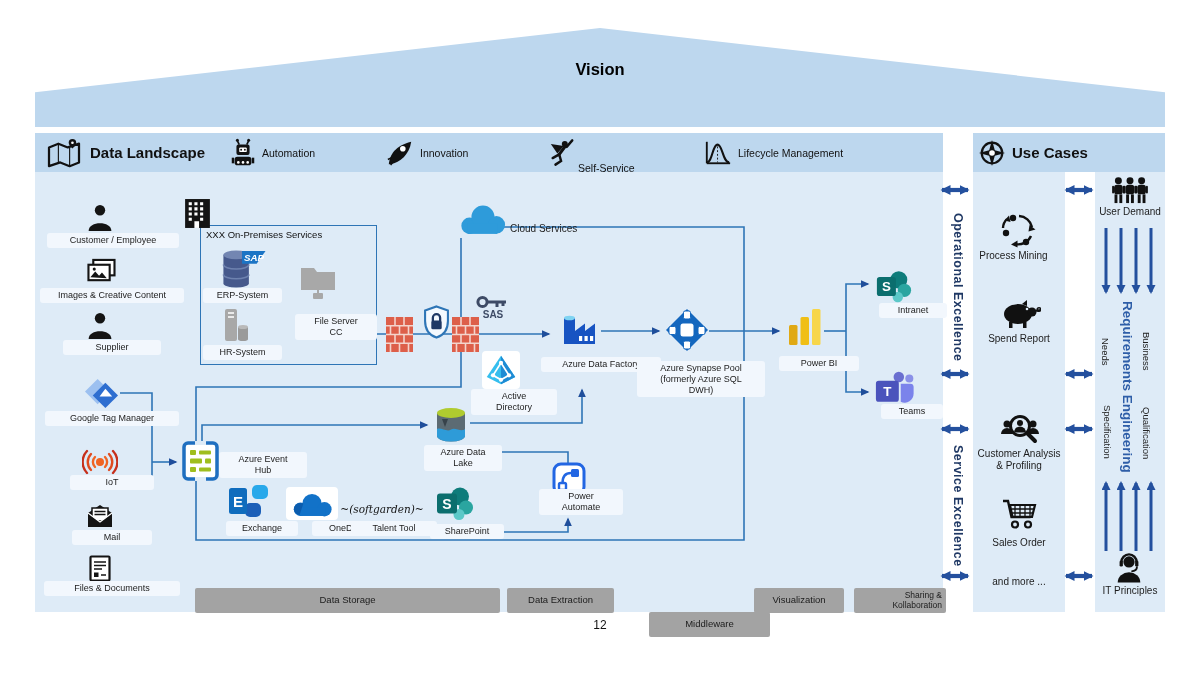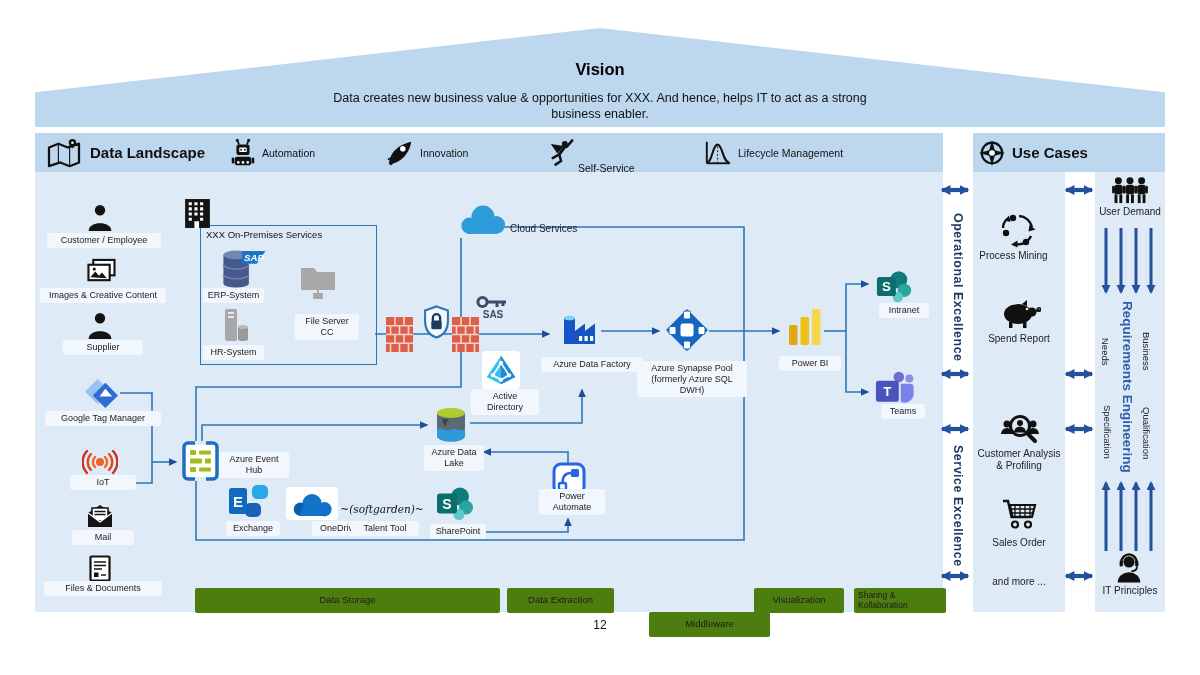--- a/index.html
+++ b/index.html
@@ -10,25 +10,25 @@
         clip-path:polygon(50% 0%,100% 65%,100% 100%,0% 100%,0% 65%);}
   .vision-title{position:absolute;top:32px;left:0;width:100%;text-align:center;
         font-size:16.5px;font-weight:bold;color:#000000;}
   .vision-sub{position:absolute;top:63px;left:50%;transform:translateX(-50%);width:580px;
         text-align:center;font-size:12.5px;line-height:1.25;color:#111;}
   .band{position:absolute;top:133px;height:39px;background:#BDD7EE;}
   .panel{position:absolute;top:172px;height:440px;background:#DEEBF7;}
   .hdr-title{position:absolute;font-size:15px;font-weight:bold;color:#111;}
   .hdr-cap{position:absolute;font-size:10.5px;font-weight:normal;color:#111;}
   .pill{position:absolute;background:#F2F7FD;border-radius:3px;color:#1c1c1c;
-        font-size:9px;line-height:1.2;text-align:center;padding:2px 3px;}
+        font-size:9px;line-height:1.2;text-align:center;padding:2px 12px;}
   .plain{position:absolute;font-size:10px;color:#1c1c1c;text-align:center;line-height:1.2;}
-  .cat{position:absolute;top:588px;height:25px;background:#4d7c0f;border-radius:2px;
+  .cat{position:absolute;top:588px;height:25px;background:#a3a3a3;border-radius:2px;
         display:flex;align-items:center;justify-content:center;font-size:9.5px;color:#1c1c1c;
-        text-align:left;line-height:1.1;}
+        text-align:right;line-height:1.1;}
   .vtext{position:absolute;writing-mode:vertical-rl;text-align:center;}
   .ex-text{font-size:12.5px;font-weight:bold;color:#1F3864;letter-spacing:0.5px;}
   .req-big{font-size:13.5px;font-weight:bold;color:#2E5EA8;}
   .req-small{font-size:9.5px;color:#222;}
   .onprem-box{position:absolute;left:200px;top:225px;width:175px;height:138px;
         border:1.6px solid #2E75B6;}
   .onprem-title{position:absolute;left:206px;top:229px;width:170px;font-size:9.5px;color:#111;}
   .whitecard{position:absolute;background:#fff;border-radius:4px;}
   .overlay{position:absolute;left:0;top:0;pointer-events:none;}
   .pagenum{position:absolute;left:0;top:618px;width:1200px;text-align:center;
@@ -37,21 +37,20 @@
         font-size:10.5px;color:#111;text-align:center;}
   svg{display:block;}
 </style>
 </head>
 <body>
 
 <div class="stage">
 
   <div class="roof">
     <div class="vision-title">Vision</div>
-    <div class="vision-sub">Data creates new business value &amp; opportunities for XXX. And hence, helps IT to act as a strong business enabler.</div>
   </div>
 
   <div class="band" style="left:35px;width:908px;"></div>
   <div class="band" style="left:973px;width:192px;"></div>
 
   <div class="abs" style="left:46px;top:139px;width:36px;height:30px;">
     <svg width="36" height="30" viewBox="0 0 36 32">
       <path d="M2,9 L12,5 L22,9 L34,5 V25 L24,29 L14,25 L2,29 Z" fill="none" stroke="#111" stroke-width="2.4" stroke-linejoin="round"></path>
       <path d="M12,5 V25 M24,9 V29" stroke="#111" stroke-width="1.2"></path>
       <path d="M27,0 a4,4 0 0 1 4,4 c0,3 -4,6 -4,6 c0,0 -4,-3 -4,-6 a4,4 0 0 1 4,-4 z" fill="#111"></path>

